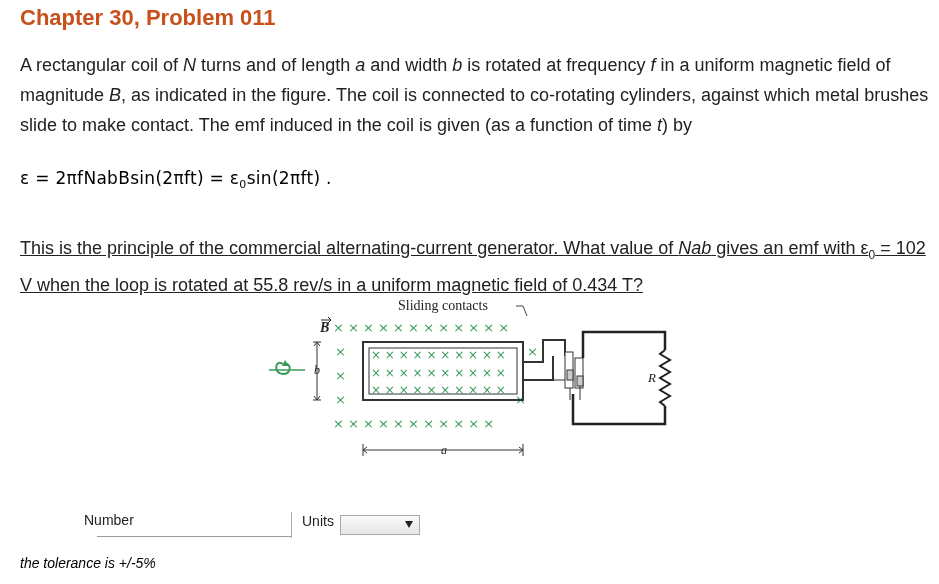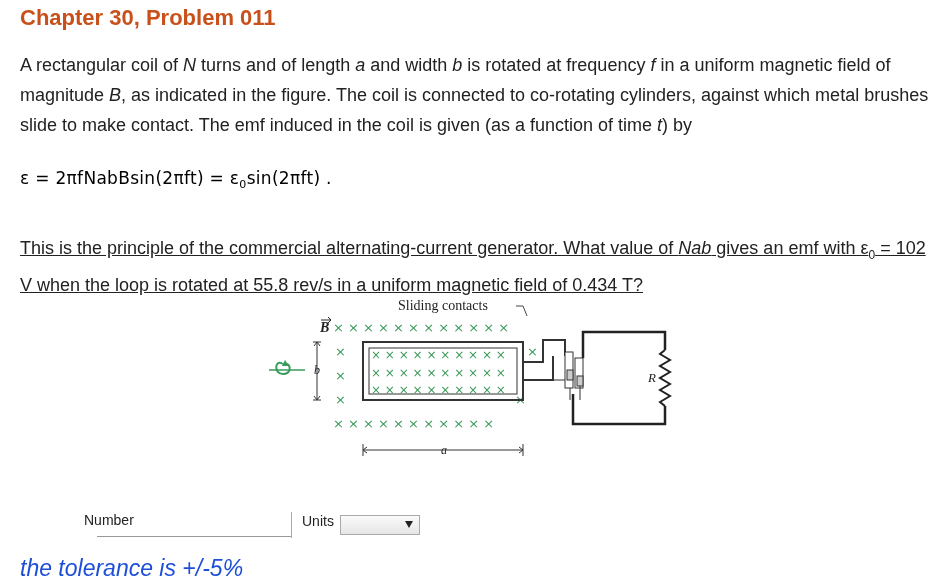--- a/index.html
+++ b/index.html
@@ -42,21 +42,21 @@
       position: absolute; left: 340px; top: 515px; width: 80px; height: 20px;
       border: 1px solid #aaa; background: linear-gradient(#fafafa, #e6e6e6);
       box-sizing: border-box;
     }
     .units-select .arrow {
       position: absolute; right: 6px; top: 5px; width: 0; height: 0;
       border-left: 4px solid transparent; border-right: 4px solid transparent;
       border-top: 7px solid #222;
     }
     .tolerance {
-      position: absolute; left: 20px; top: 555px; font-size: 23px; font-style: italic; color: #1d4ed8;
+      position: absolute; left: 20px; top: 555px; font-size: 14px; font-style: italic; color: #000000;
     }
   </style>
 </head>
 <body>
 
 <div class="title">Chapter 30, Problem 011</div>
 
 <div class="para p1"><span>A rectangular coil of </span><i>N</i><span> turns and of length </span><i>a</i><span> and width </span><i>b</i><span> is rotated at frequency </span><i>f</i><span> in a uniform magnetic field of magnitude </span><i>B</i><span>, as indicated in the figure. The coil is connected to co-rotating cylinders, against which metal brushes slide to make contact. The emf induced in the coil is given (as a function of time </span><i>t</i><span>) by</span></div>
 
 <div class="eq"><span>ε = 2πfNabBsin(2πft) = ε</span><sub>0</sub><span>sin(2πft)</span><span> .</span></div>

